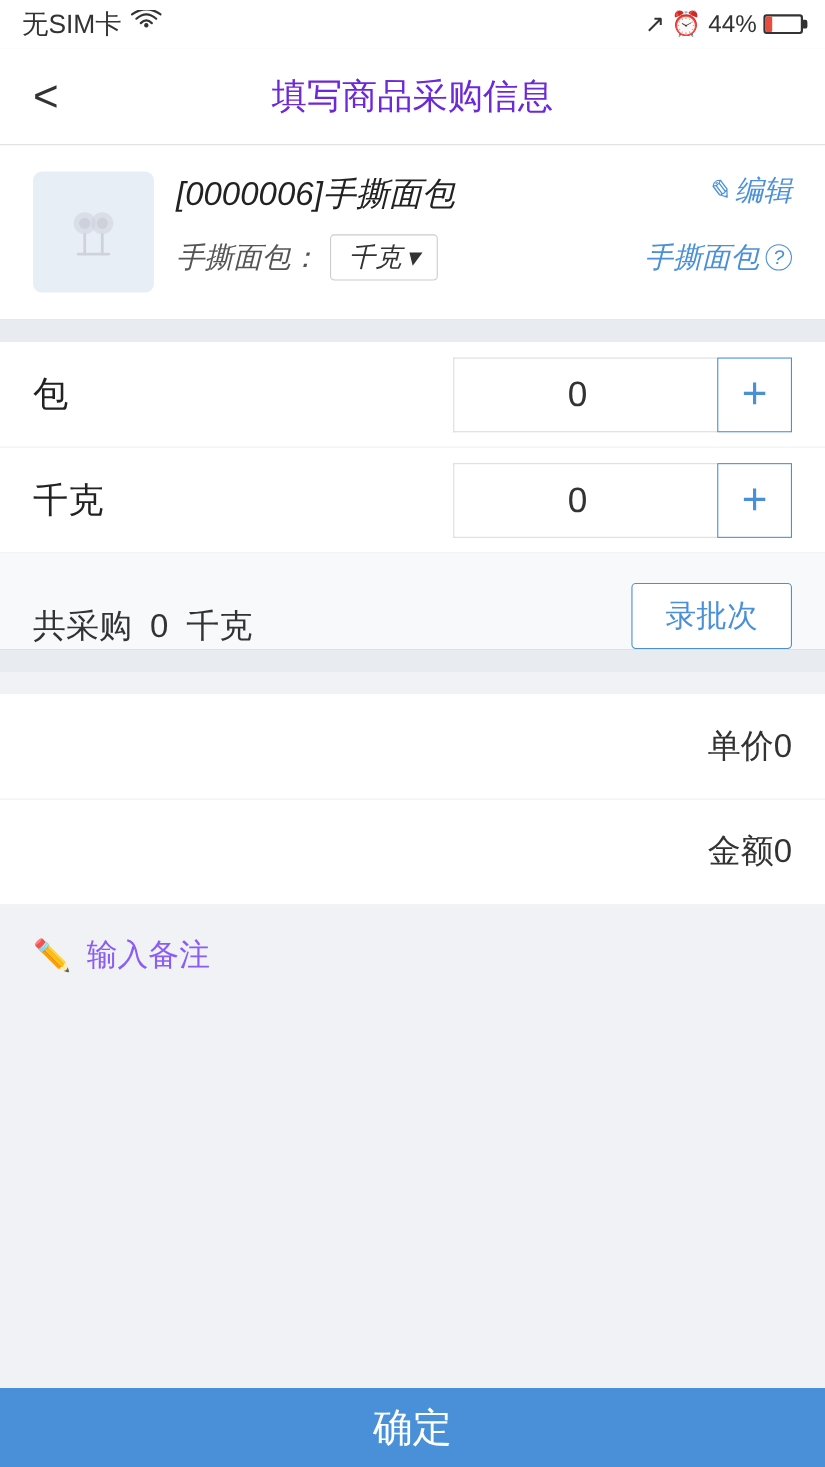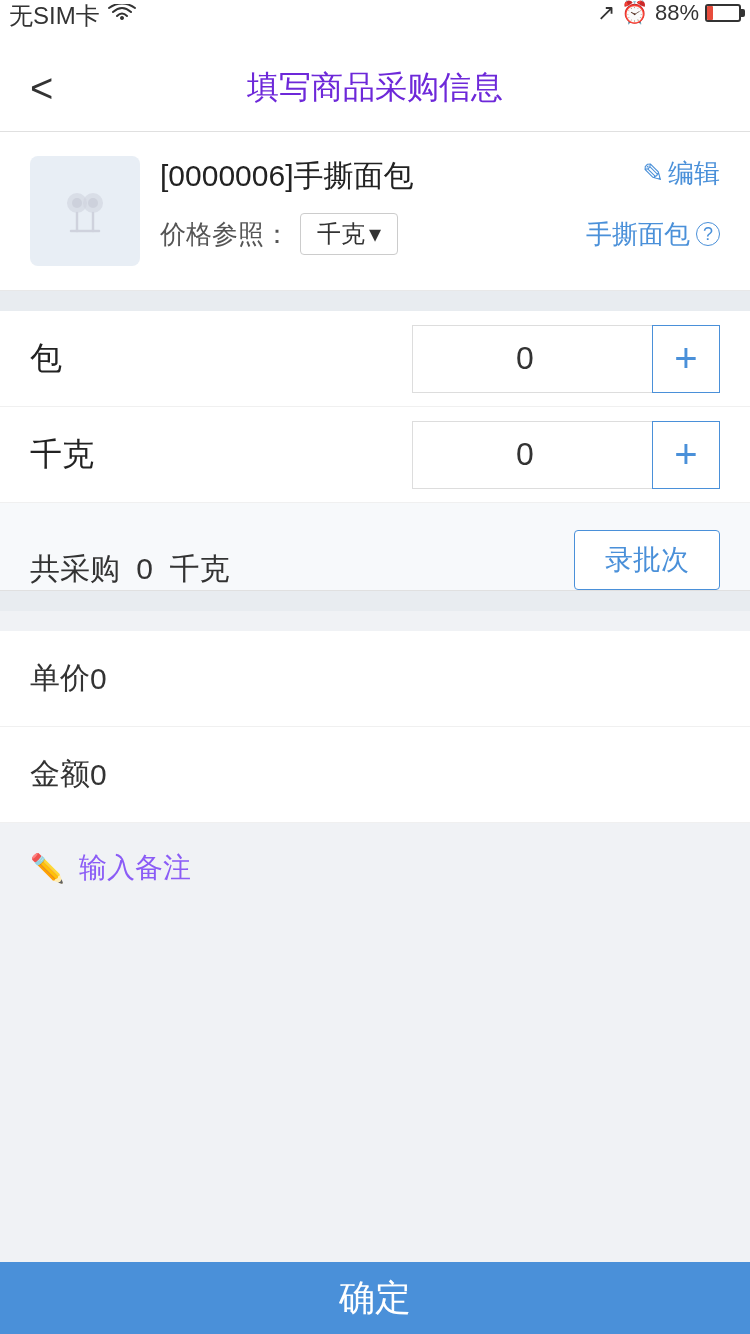--- a/index.html
+++ b/index.html
@@ -11,23 +11,23 @@
       background: #f0f2f5;
       color: #333;
       font-size: 28px;
     }
 
     
     .status-bar {
       height: 44px;
       background: #fff;
       display: flex;
-      align-items: flex-start;
+      align-items: center;
       justify-content: space-between;
-      padding: 0 9px;
+      padding: 0 20px;
       font-size: 24px;
       font-weight: 500;
     }
     .status-left {
       display: flex;
       align-items: center;
       gap: 8px;
       font-size: 24px;
     }
     .status-center {
@@ -119,20 +119,21 @@
       justify-content: center;
       flex-shrink: 0;
     }
     .product-image svg {
       width: 60px;
       height: 60px;
       opacity: 0.4;
     }
     .product-info {
       flex: 1;
+      font-style: italic;
     }
     .product-header {
       display: flex;
       justify-content: space-between;
       align-items: flex-start;
       margin-bottom: 16px;
     }
     .product-name {
       font-size: 30px;
       color: #222;
@@ -274,21 +275,21 @@
     .info-section {
       background: #fff;
       margin-top: 20px;
     }
     .info-row {
       display: flex;
       align-items: center;
       padding: 0 30px;
       height: 96px;
       border-bottom: 1px solid #f0f0f0;
-      justify-content: flex-start;
+      justify-content: flex-end;
     }
     .info-label {
       font-size: 30px;
       color: #333;
     }
     .info-value {
       font-size: 30px;
       color: #333;
     }
 
@@ -350,21 +351,21 @@
         <path d="M14 16 a2 2 0 1 1 0.001 0Z" fill="#333"></path>
         <path d="M9 12 Q14 7 19 12" stroke="#333" stroke-width="2" fill="none" stroke-linecap="round"></path>
         <path d="M5 8 Q14 0 23 8" stroke="#333" stroke-width="2" fill="none" stroke-linecap="round"></path>
         <path d="M1 4 Q14 -5 27 4" stroke="#333" stroke-width="2" fill="none" stroke-linecap="round"></path>
       </svg>
     </span>
   </div>
   <div class="status-right">
     <span>↗</span>
     <span>⏰</span>
-    <span>88%</span>
+    <span>44%</span>
     <div class="battery">
       <div class="battery-bar">
         <div class="battery-fill"></div>
       </div>
     </div>
   </div>
 </div>
 
 <div class="nav-bar">
   <span class="nav-back">&lt;</span>
@@ -388,21 +389,21 @@
     <div class="product-info">
       <div class="product-header">
         <span class="product-name">[0000006]手撕面包</span>
         <span class="edit-btn">
           <span>✎</span>
           <span>编辑</span>
         </span>
       </div>
       <div class="product-footer">
         <div class="unit-label">
-          <span>价格参照：</span>
+          <span>手撕面包：</span>
           <div class="unit-select">
             <span>千克</span>
             <span>▾</span>
           </div>
         </div>
         <div class="price-ref">
           <span>手撕面包</span>
           <div class="help-icon">?</div>
         </div>
       </div>

